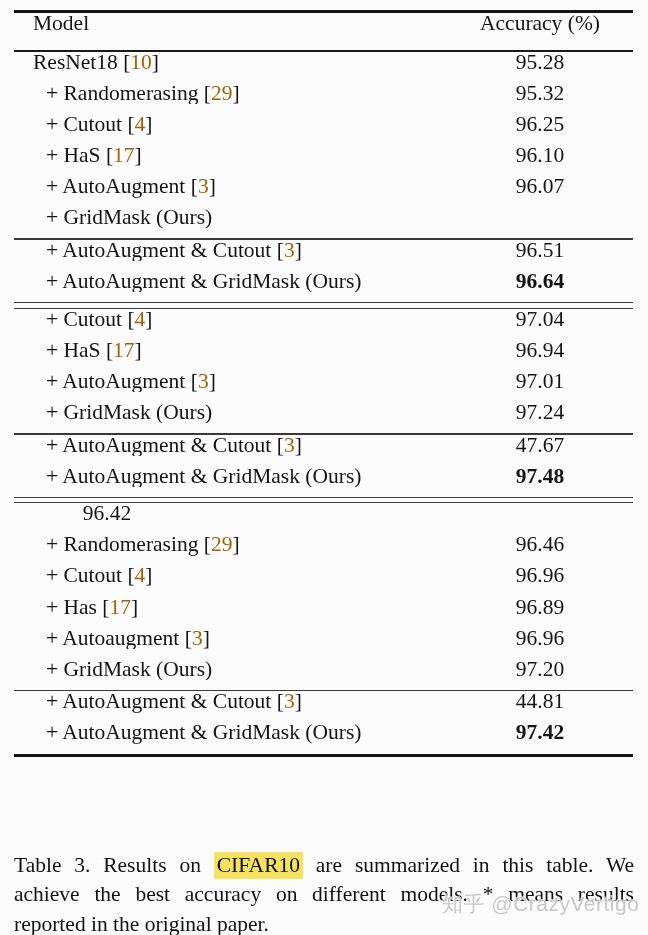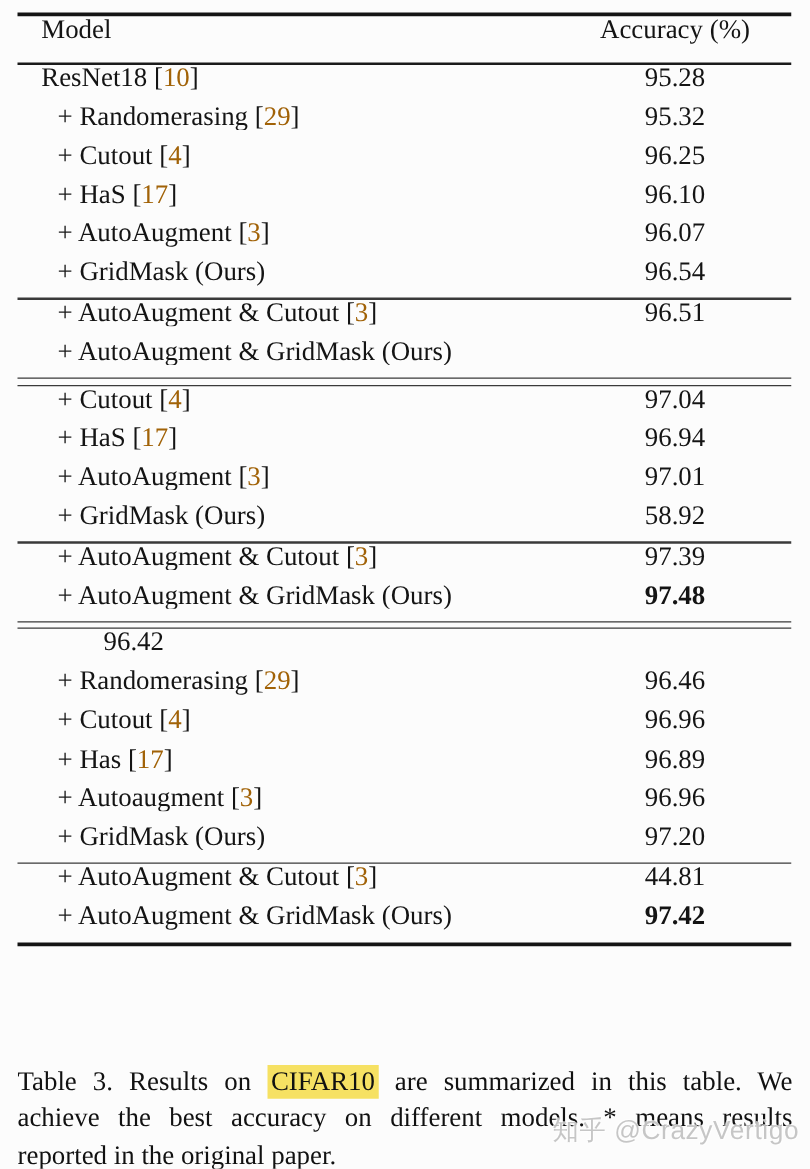--- a/index.html
+++ b/index.html
@@ -80,51 +80,51 @@
       <div class="trow indent">
         <div class="cell-model">+ HaS [<span class="cite">17</span>]</div>
         <div class="cell-acc">96.10</div>
       </div>
       <div class="trow indent">
         <div class="cell-model">+ AutoAugment [<span class="cite">3</span>]</div>
         <div class="cell-acc">96.07</div>
       </div>
       <div class="trow indent">
         <div class="cell-model">+ GridMask (Ours)</div>
-        <div class="cell-acc">96.54</div>
       </div>
       <div class="rule rule-thin"></div>
       <div class="trow indent">
         <div class="cell-model">+ AutoAugment &amp; Cutout [<span class="cite">3</span>]</div>
         <div class="cell-acc">96.51</div>
       </div>
       <div class="trow indent">
         <div class="cell-model">+ AutoAugment &amp; GridMask (Ours)</div>
+        <div class="cell-acc bold">96.64</div>
       </div>
       <div class="rule rule-double"></div>
       <div class="trow indent">
         <div class="cell-model">+ Cutout [<span class="cite">4</span>]</div>
         <div class="cell-acc">97.04</div>
       </div>
       <div class="trow indent">
         <div class="cell-model">+ HaS [<span class="cite">17</span>]</div>
         <div class="cell-acc">96.94</div>
       </div>
       <div class="trow indent">
         <div class="cell-model">+ AutoAugment [<span class="cite">3</span>]</div>
         <div class="cell-acc">97.01</div>
       </div>
       <div class="trow indent">
         <div class="cell-model">+ GridMask (Ours)</div>
-        <div class="cell-acc">58.92</div>
+        <div class="cell-acc">97.24</div>
       </div>
       <div class="rule rule-thin"></div>
       <div class="trow indent">
         <div class="cell-model">+ AutoAugment &amp; Cutout [<span class="cite">3</span>]</div>
-        <div class="cell-acc">97.39</div>
+        <div class="cell-acc">47.67</div>
       </div>
       <div class="trow indent">
         <div class="cell-model">+ AutoAugment &amp; GridMask (Ours)</div>
         <div class="cell-acc bold">97.48</div>
       </div>
       <div class="rule rule-double"></div>
       <div class="trow">
         <div class="cell-acc">96.42</div>
       </div>
       <div class="trow indent">

